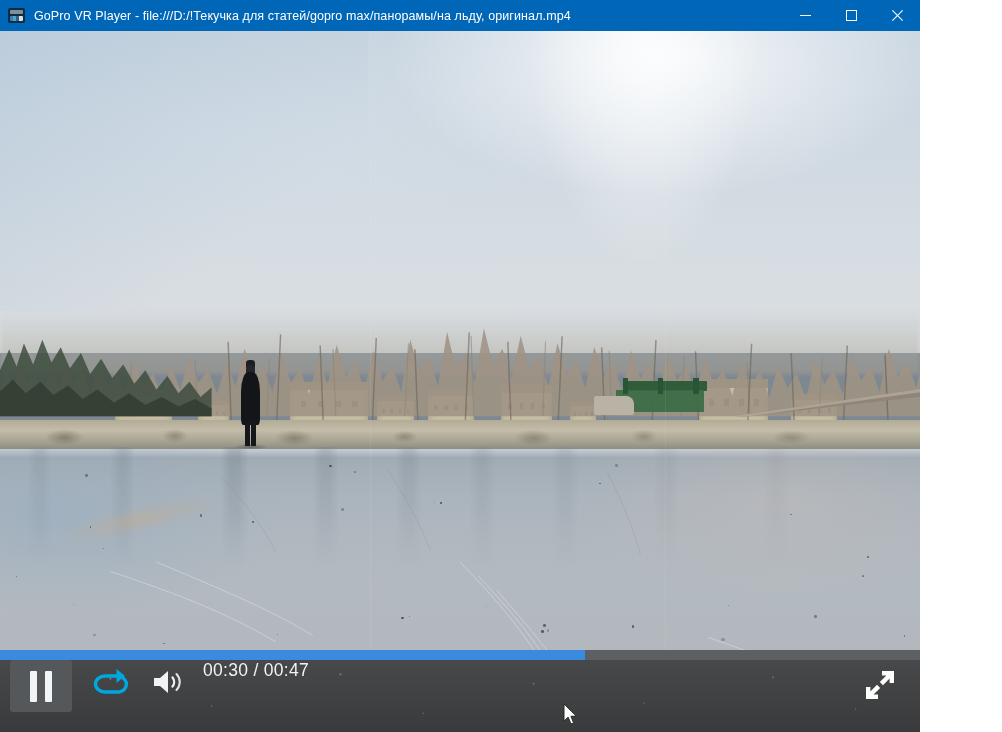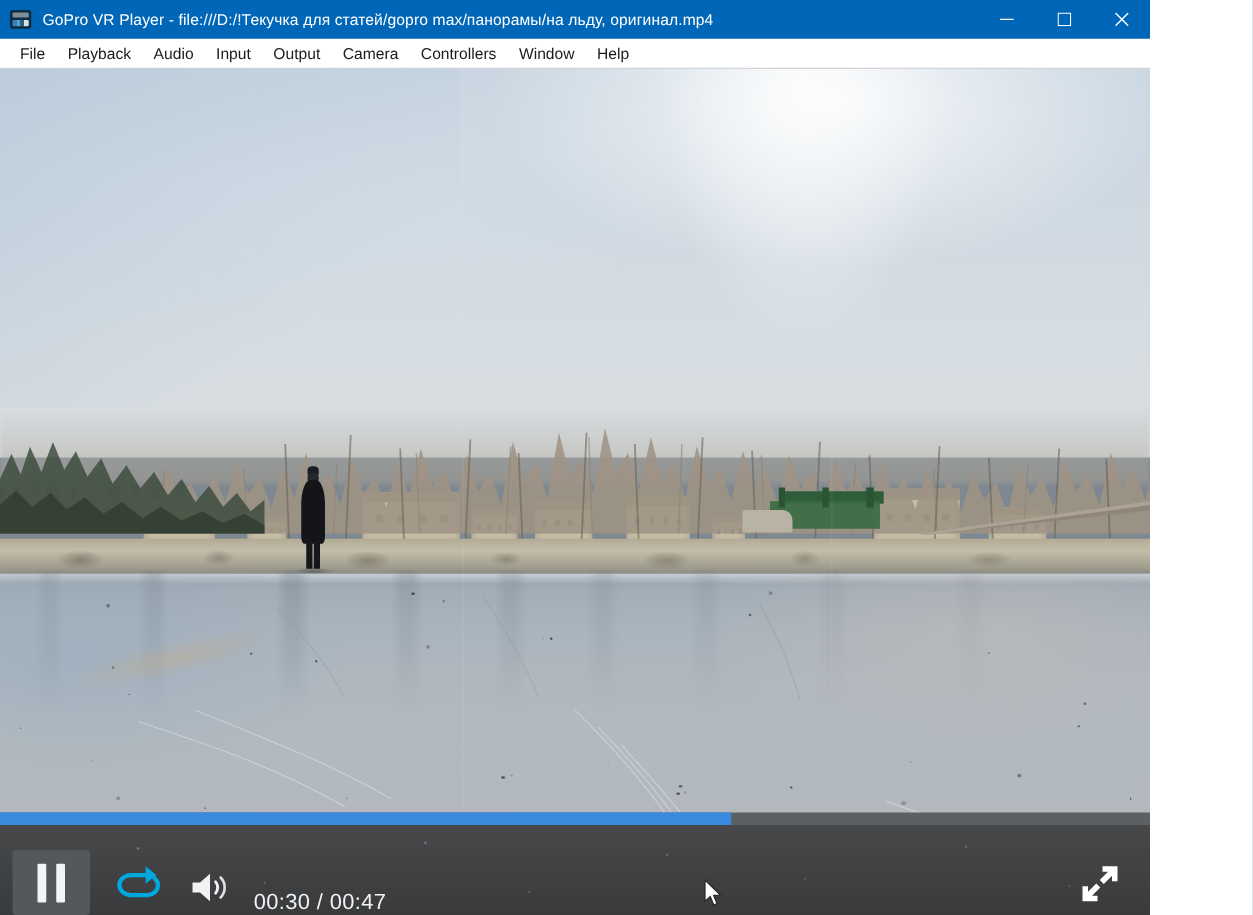--- a/index.html
+++ b/index.html
@@ -281,21 +281,21 @@
   }
   .progress-fill{
     position:absolute; left:0; top:0; bottom:0;
     background:#3a8ae0;
   }
 
   
   .controls{
     position:absolute; left:0; right:0; bottom:0; height:72px;
     background:#3f4143;
-    display:flex; align-items:flex-end;
+    display:flex; align-items:flex-start;
   }
   .ctrl-spots{
     position:absolute; inset:0; pointer-events:none;
     background:
       radial-gradient(circle 1.5px at 12% 26%, rgba(220,225,230,.45), transparent 100%),
       radial-gradient(circle 1.2px at 23% 64%, rgba(220,225,230,.35), transparent 100%),
       radial-gradient(circle 1.6px at 37% 20%, rgba(220,225,230,.40), transparent 100%),
       radial-gradient(circle 1.2px at 46% 74%, rgba(220,225,230,.30), transparent 100%),
       radial-gradient(circle 1.4px at 58% 33%, rgba(220,225,230,.35), transparent 100%),
       radial-gradient(circle 1.2px at 70% 60%, rgba(220,225,230,.28), transparent 100%),
@@ -362,31 +362,20 @@
       </div>
       <div class="winbtn">
         <svg width="11" height="11" viewBox="0 0 11 11">
           <line x1="0.4" y1="0.4" x2="10.6" y2="10.6" stroke="#ffffff" stroke-width="1.1"></line>
           <line x1="10.6" y1="0.4" x2="0.4" y2="10.6" stroke="#ffffff" stroke-width="1.1"></line>
         </svg>
       </div>
     </div>
   </div>
 
-  <div class="menubar">
-    <div class="menuitem">File</div>
-    <div class="menuitem">Playback</div>
-    <div class="menuitem">Audio</div>
-    <div class="menuitem">Input</div>
-    <div class="menuitem">Output</div>
-    <div class="menuitem">Camera</div>
-    <div class="menuitem">Controllers</div>
-    <div class="menuitem">Window</div>
-    <div class="menuitem">Help</div>
-  </div>
 
   <div class="videowrap">
     <div class="video">
 
       <div class="sky"></div>
       <div class="sky-tint"></div>
       <div class="sky-haze"></div>
       <div class="treeband-far"></div>
 
       <div class="buildings" id="buildings">

